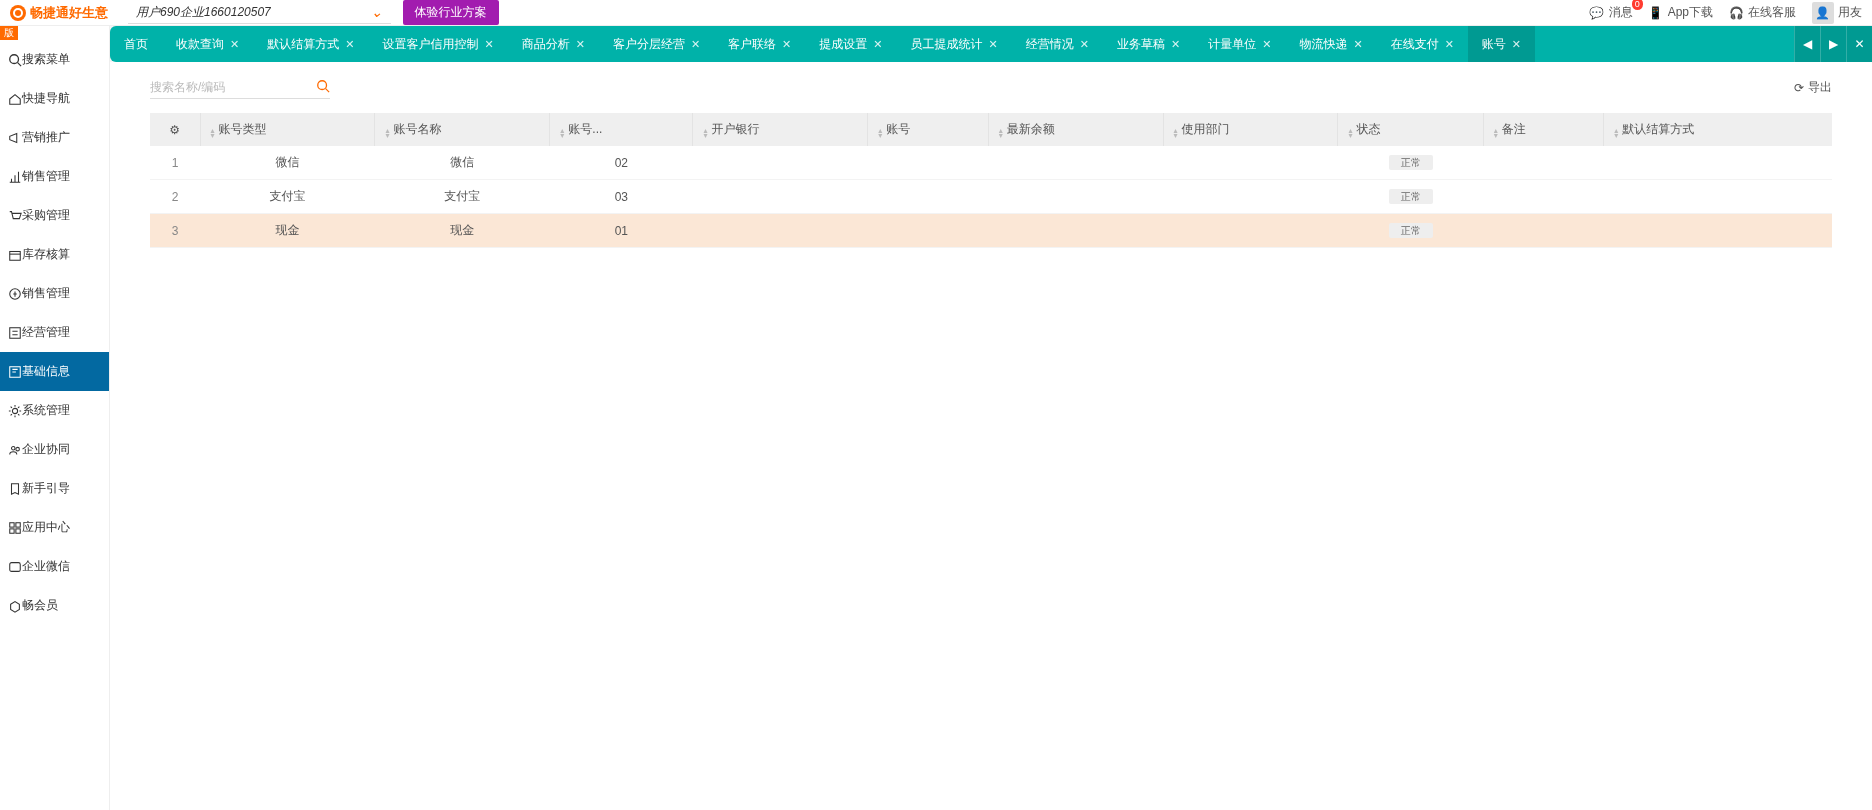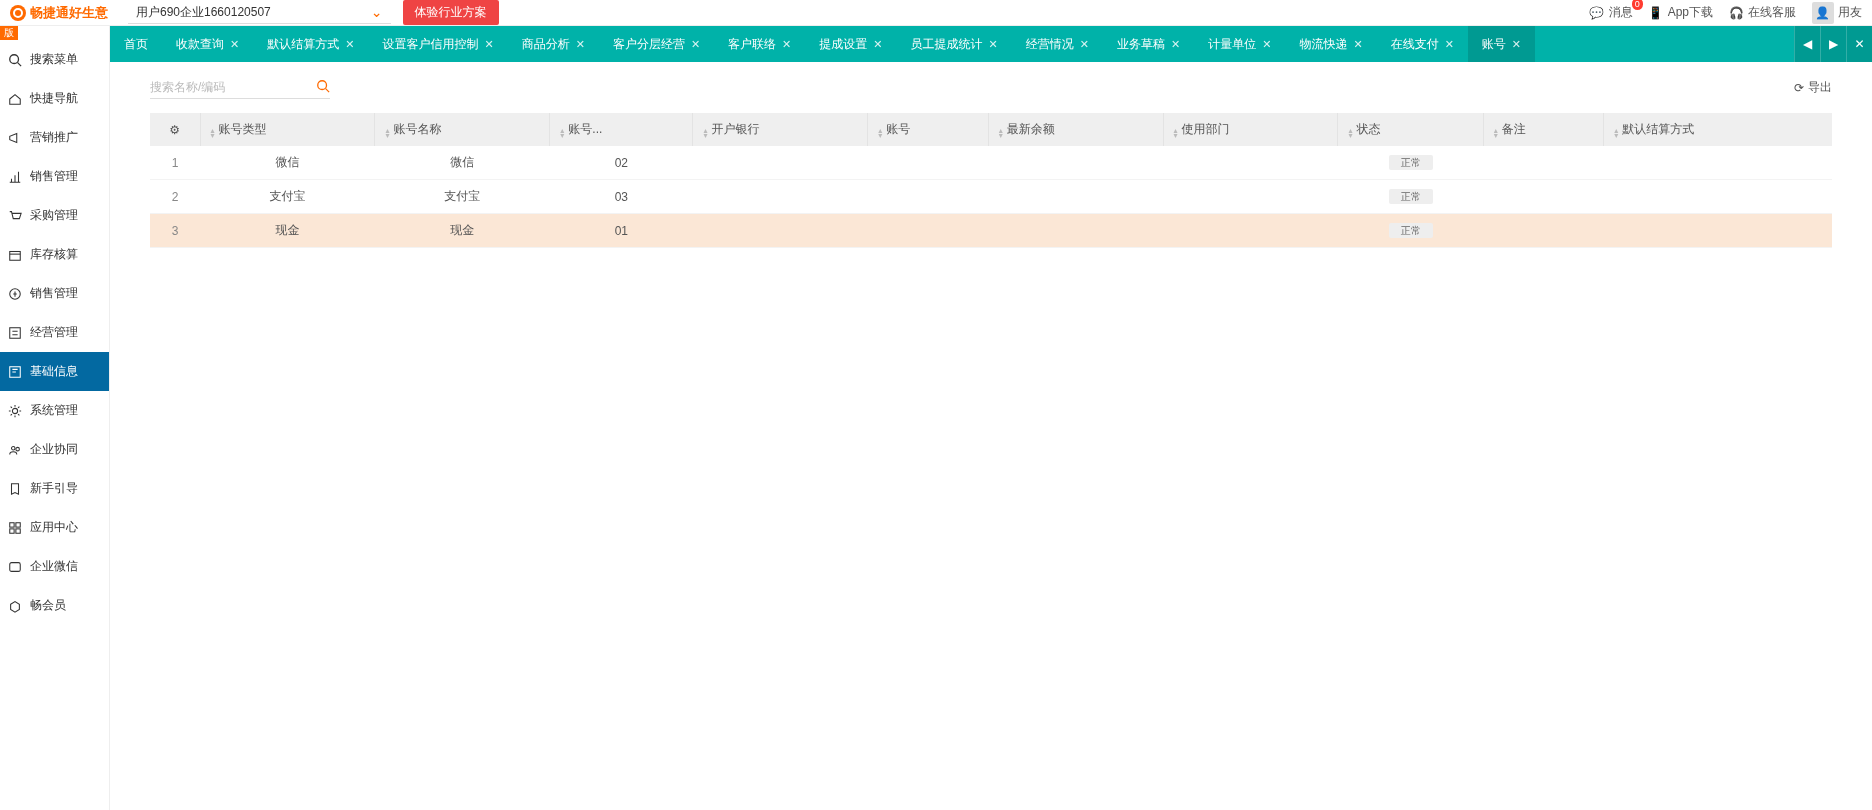--- a/index.html
+++ b/index.html
@@ -1,39 +1,39 @@
 <!DOCTYPE html>
 <html><head>
 <meta charset="utf-8">
 <style>
 * { margin: 0; padding: 0; box-sizing: border-box; font-family: "Microsoft YaHei", Arial, sans-serif; }
 body { font-size: 12px; color: #333; background: #fff; overflow: hidden; }
 .top-bar { height: 26px; display: flex; align-items: center; padding: 0 10px; border-bottom: 1px solid #eee; justify-content: center; }
 .logo { color: #ff6a00; font-size: 13px; font-weight: bold; display: flex; align-items: center; }
 .logo-icon { width: 16px; height: 16px; background: #ff6a00; border-radius: 50%; margin-right: 4px; position: relative; }
 .logo-icon::before { content: ""; position: absolute; inset: 3px; border: 2px solid #fff; border-radius: 50%; }
-.user-select { margin-left: 20px; display: flex; align-items: center; gap: 100px; padding: 2px 8px; border-bottom: 1px solid #ddd; cursor: pointer; }
+.user-select { margin-left: 20px; display: flex; align-items: center; gap: 100px; padding: 2px 8px; border-bottom: 1px solid #ddd; cursor: pointer; font-style: italic; }
 .user-select .chev { color: #ff6a00; font-size: 14px; }
-.orange-btn { margin-left: 12px; background: #ef4444; color: #fff; padding: 4px 12px; border-radius: 2px; cursor: pointer; }
+.orange-btn { margin-left: 12px; background: #a21caf; color: #fff; padding: 4px 12px; border-radius: 2px; cursor: pointer; }
 .top-right { margin-left: auto; display: flex; align-items: center; gap: 16px; color: #555; }
 .top-right-item { display: flex; align-items: center; gap: 4px; cursor: pointer; }
 .badge-wrap { position: relative; }
 .badge { position: absolute; top: -6px; right: -10px; background: #ff3b30; color: #fff; font-size: 9px; padding: 0 3px; border-radius: 7px; line-height: 12px; }
 .avatar { width: 22px; height: 22px; background: #ddd; border-radius: 2px; display: flex; align-items: center; justify-content: center; color: #888; }
 
 .layout { display: flex; height: calc(100vh - 26px); }
 .sidebar { width: 110px; background: #fff; border-right: 1px solid #eee; overflow-y: auto; }
 .sb-ver { background: #ff6a00; color: #fff; font-size: 10px; padding: 0 4px; width: fit-content; }
-.sb-item { display: flex; align-items: center; gap: 8px; padding: 11px 8px; cursor: pointer; color: #333; }
+.sb-item { display: flex; align-items: center; gap: 0; padding: 11px 8px; cursor: pointer; color: #333; }
 .sb-item.active { background: #0369a1; color: #fff; }
 .sb-icon { width: 14px; height: 14px; display: inline-flex; align-items: center; justify-content: center; }
 .sb-icon svg { width: 14px; height: 14px; }
 
 .main { flex: 1; display: flex; flex-direction: column; background: #f5f5f5; }
-.tabs { height: 36px; background: #00b2a9; display: flex; align-items: stretch; color: #fff; }
+.tabs { height: 36px; background: #00b2a9; display: flex; align-items: stretch; color: #fff; border-radius: 6px; }
 .tab { display: flex; align-items: center; padding: 0 14px; gap: 6px; cursor: pointer; white-space: nowrap; font-size: 12px; }
 .tab.active { background: #009a92; }
 .tab .x { font-size: 11px; opacity: .85; }
 .tab-ctrl { width: 26px; display: flex; align-items: center; justify-content: center; background: #009a92; border-left: 1px solid rgba(255,255,255,.2); cursor: pointer; }
 
 .content { flex: 1; background: #fff; margin: 0; padding: 0; overflow: auto; }
 .toolbar { display: flex; align-items: center; padding: 14px 40px; }
 .search-box { display: flex; align-items: center; border-bottom: 1px solid #ddd; width: 180px; }
 .search-box input { border: none; outline: none; flex: 1; padding: 4px 0; font-size: 12px; color: #b91c1c; }
 .search-box input::placeholder { color: #bbb; }

